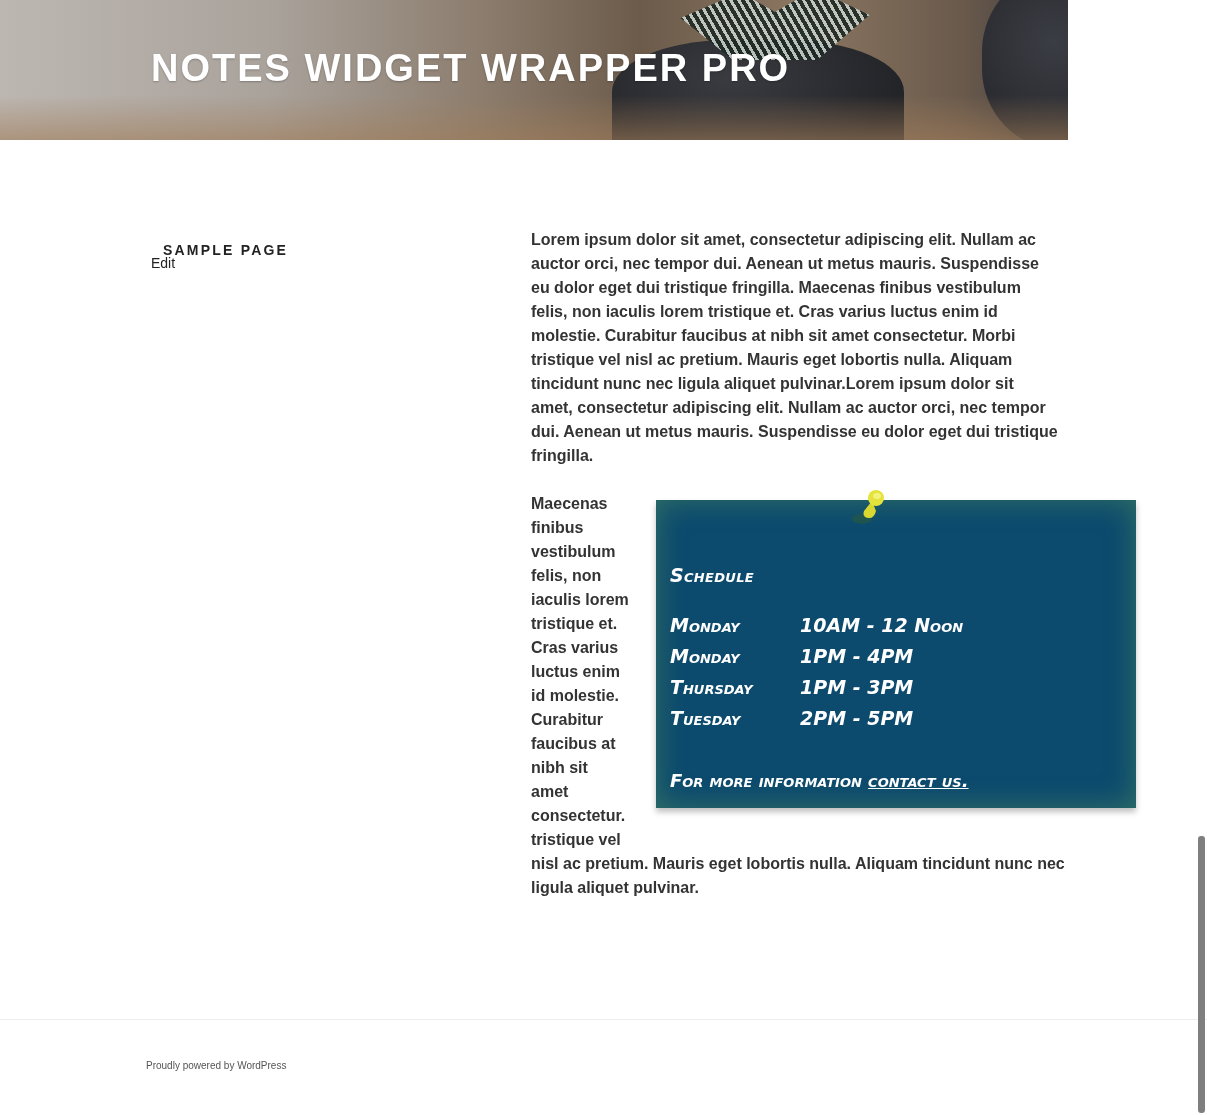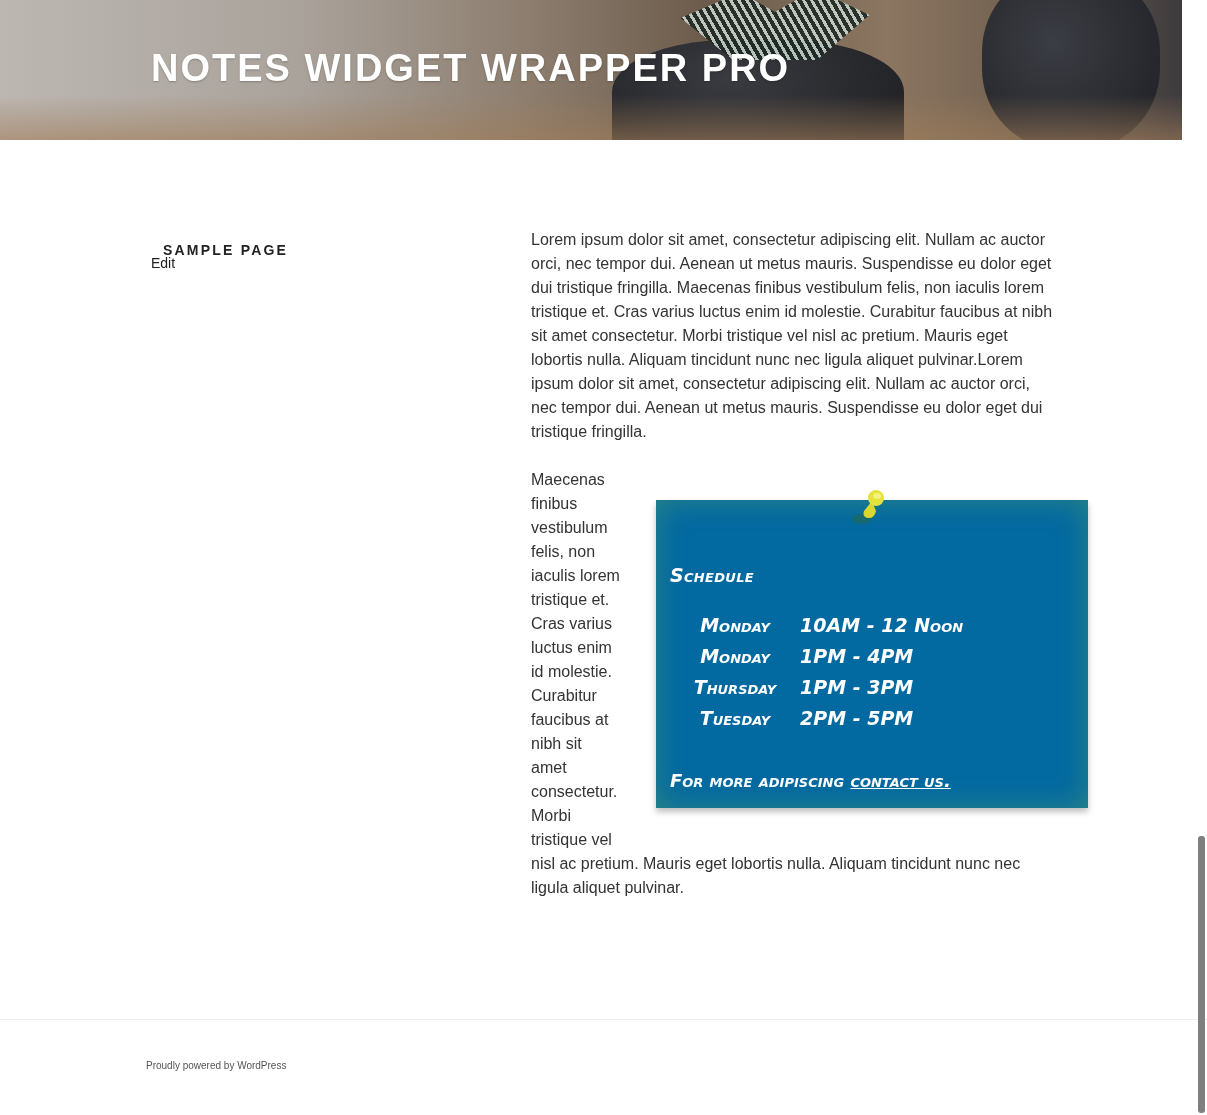--- a/index.html
+++ b/index.html
@@ -1,21 +1,21 @@
 <!DOCTYPE html>
 <html><head>
 <meta charset="utf-8">
 <style>
   html, body { margin: 0; padding: 0; }
   body {
     width: 1207px; height: 1115px; overflow: hidden; position: relative;
     background: #ffffff; font-family: "Liberation Sans", sans-serif; color: #222;
   }
   .header {
-    position: absolute; left: 0; top: 0; width: 1182px; height: 140px; overflow: hidden;
+    position: absolute; left: 0; top: 0; width: 1068px; height: 140px; overflow: hidden;
     background: linear-gradient(90deg, #bdb7b2 0%, #aaa39c 25%, #8c7d6e 45%, #6c5b4b 60%, #8b7661 75%, #6a5a4c 90%, #3d3b3e 100%);
   }
   .header .blur1 { position: absolute; left: 0; top: 95px; width: 1207px; height: 45px;
     background: linear-gradient(180deg, rgba(150,120,90,0) 0%, rgba(160,125,90,0.6) 100%); }
   .header .pot { position: absolute; left: 612px; top: 40px; width: 292px; height: 130px;
     background: radial-gradient(ellipse at 40% 30%, #3a3b40 0%, #232428 70%); border-radius: 40% 40% 10% 10%; }
   .header .pot-right { position: absolute; left: 982px; top: -30px; width: 178px; height: 180px;
     background: radial-gradient(ellipse at 40% 40%, #3b3d44 0%, #25262b 75%); border-radius: 45%; }
   .header .leaves { position: absolute; left: 670px; top: 0; width: 210px; height: 60px;
     background: repeating-linear-gradient(60deg, #1d2a24 0 4px, #c8cfc9 4px 7px); 
@@ -30,34 +30,34 @@
   .page-title {
     position: absolute; left: 151px; top: 230px; margin: 12px;
     font-size: 14px; font-weight: 800; letter-spacing: 2.2px; color: #222;
     text-transform: uppercase;
   }
   .edit-link {
     position: absolute; left: 151px; top: 255px; font-size: 14px; color: #222; text-decoration: none; text-align: right;
   }
   .content {
     position: absolute; left: 531px; top: 228px; width: 528px;
-    font-size: 16px; line-height: 24px; color: #333;
+    font-size: 16px; line-height: 24px; color: #333; font-weight: bold;
   }
   .content p { margin: 0 0 24px 0; }
   .para2 { position: relative; }
   .narrow-line { display: block; white-space: nowrap; }
   .note {
-    position: absolute; left: 656px; top: 500px; width: 432px; height: 308px;
-    background: #0369a1;
+    position: absolute; left: 656px; top: 500px; width: 480px; height: 308px;
+    background: #0c4a6e;
     box-shadow: 0 4px 6px rgba(0,0,0,0.25), inset 0 0 30px rgba(120,190,80,0.35);
     font-family: "DejaVu Sans", sans-serif; color: #ffffff;
   }
   .pin { position: absolute; left: 850px; top: 489px; width: 40px; height: 40px; }
   .note .note-title { position: absolute; left: 14px; top: 64px; font-size: 19px; font-weight: bold; font-style: italic; font-variant: small-caps; letter-spacing: 0.3px; }
-  .note .row { position: absolute; left: 14px; font-size: 19px; font-weight: bold; font-style: italic; font-variant: small-caps; text-align: center; }
+  .note .row { position: absolute; left: 14px; font-size: 19px; font-weight: bold; font-style: italic; font-variant: small-caps; }
   .note .row .day { display: inline-block; width: 130px; }
   .note .footer-line { position: absolute; left: 14px; top: 270px; font-size: 18px; font-weight: bold; font-style: italic; font-variant: small-caps; white-space: nowrap; }
   .note a { color: #ffffff; text-decoration: underline; }
   .footer-rule { position: absolute; left: 0; top: 1019px; width: 1207px; height: 1px; background: #eeeeee; }
   .footer-text { position: absolute; left: 146px; top: 1060px; font-size: 10px; color: #555; text-decoration: none; }
   .scrollbar-thumb { position: absolute; left: 1198px; top: 836px; width: 7px; height: 277px; background: #7f7f7f; border-radius: 3px; }
 </style>
 </head>
 <body>
 
@@ -82,21 +82,20 @@
     <span class="narrow-line">iaculis lorem</span>
     <span class="narrow-line">tristique et.</span>
     <span class="narrow-line">Cras varius</span>
     <span class="narrow-line">luctus enim</span>
     <span class="narrow-line">id molestie.</span>
     <span class="narrow-line">Curabitur</span>
     <span class="narrow-line">faucibus at</span>
     <span class="narrow-line">nibh sit</span>
     <span class="narrow-line">amet</span>
     <span class="narrow-line">consectetur.</span>
-    <span class="narrow-line">Morbi</span>
     <span class="narrow-line">tristique vel</span>
     <span class="narrow-line">nisl ac pretium. Mauris eget lobortis nulla. Aliquam tincidunt nunc nec</span>
     <span class="narrow-line">ligula aliquet pulvinar.</span>
   </p>
 </div>
 
 <div class="note">
   <div class="note-title">Schedule</div>
   <div class="row" style="top:114px">
     <span class="day">Monday</span><span>10AM - 12 Noon</span>
@@ -104,21 +103,21 @@
   <div class="row" style="top:145px">
     <span class="day">Monday</span><span>1PM - 4PM</span>
   </div>
   <div class="row" style="top:176px">
     <span class="day">Thursday</span><span>1PM - 3PM</span>
   </div>
   <div class="row" style="top:207px">
     <span class="day">Tuesday</span><span>2PM - 5PM</span>
   </div>
   <div class="footer-line">
-    <span>For more adipiscing </span><a>contact us.</a>
+    <span>For more information </span><a>contact us.</a>
   </div>
 </div>
 
 <svg class="pin" viewBox="0 0 40 40">
   <ellipse cx="12" cy="30" rx="10" ry="5" fill="rgba(60,100,30,0.35)"></ellipse>
   <path d="M22 12 L14 22 Q12 28 18 29 Q24 30 26 22 Z" fill="#d8d830"></path>
   <ellipse cx="26" cy="9" rx="8" ry="8" fill="#e4e33c"></ellipse>
   <ellipse cx="27" cy="7" rx="4" ry="3" fill="#f3f27a"></ellipse>
 </svg>
 

